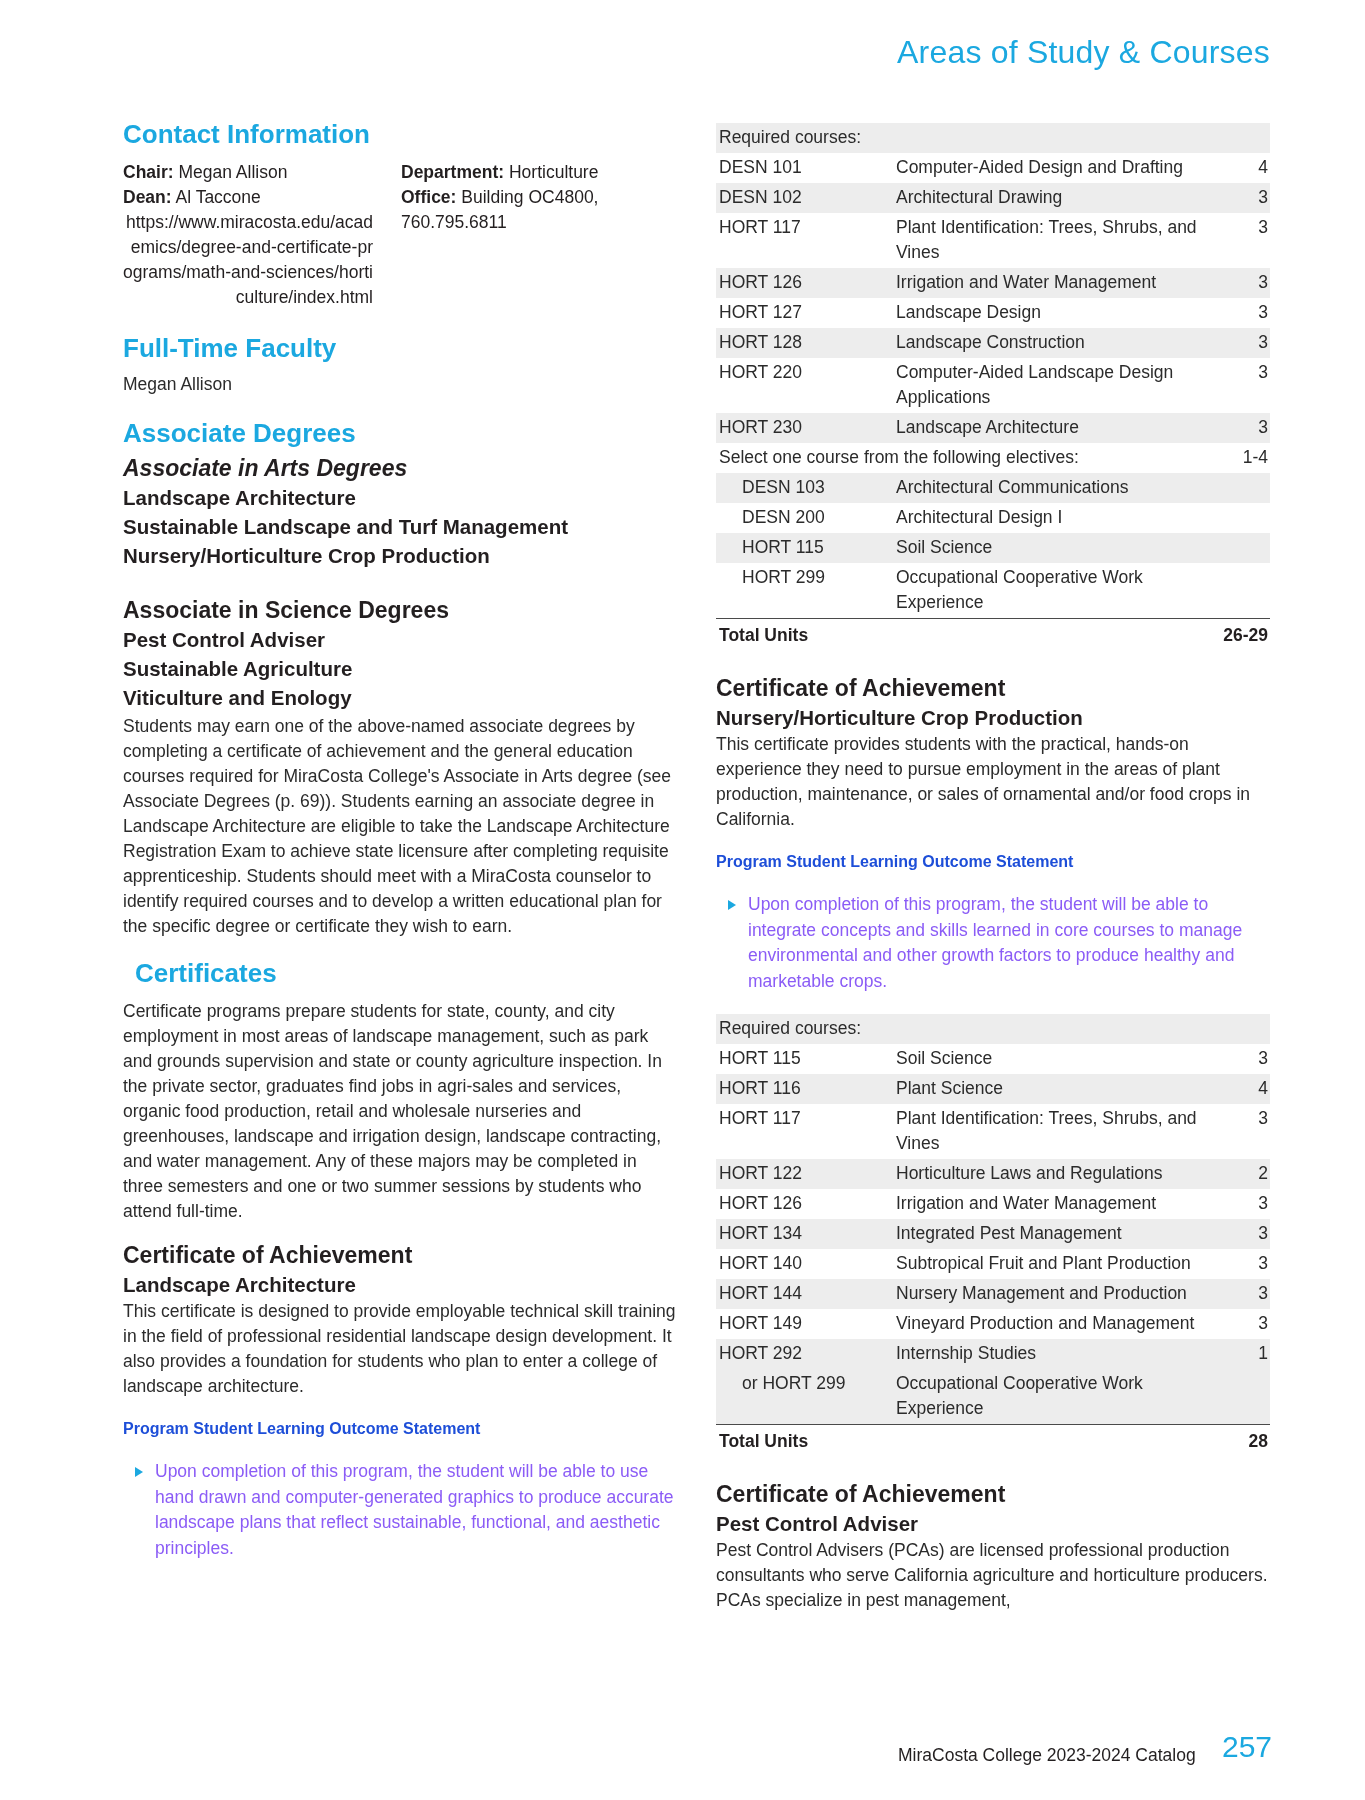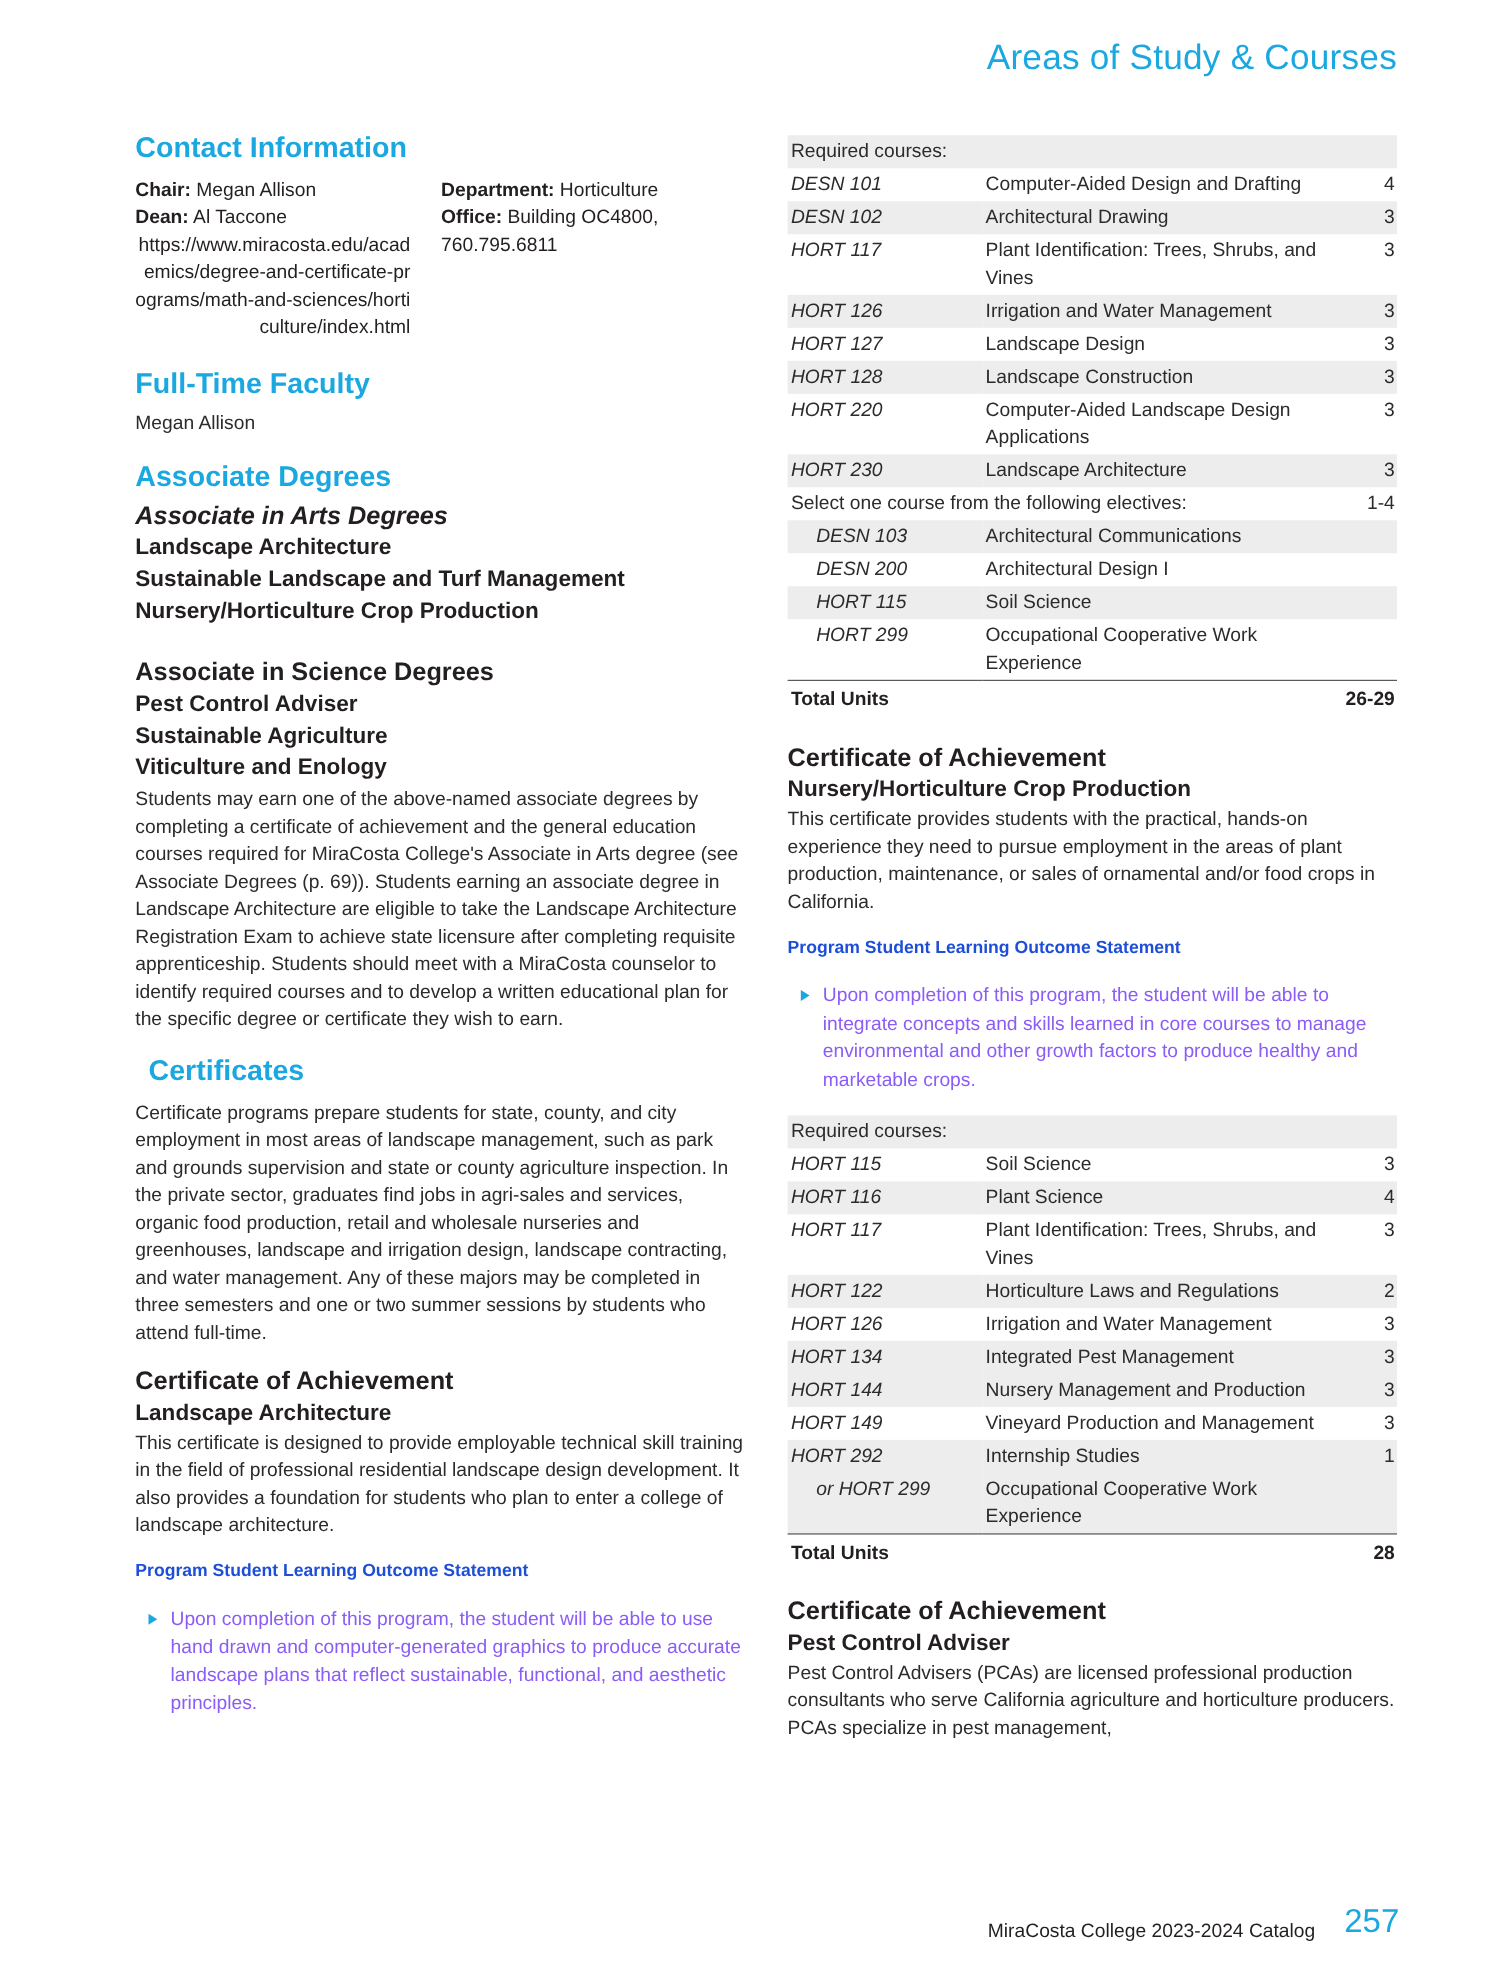--- a/index.html
+++ b/index.html
@@ -27,21 +27,21 @@
 
   .bullet { position: relative; padding-left: 32px; font-size: 17.5px; line-height: 25.5px; color: #8b5cf6; }
   .bullet .tri {
     position: absolute; left: 12px; top: 8px; width: 0; height: 0;
     border-top: 5px solid transparent; border-bottom: 5px solid transparent; border-left: 8px solid #1ba8e0;
   }
 
   table.courses { width: 100%; border-collapse: collapse; font-size: 17.5px; color: #2b2b2b; }
   table.courses td { vertical-align: top; padding: 2px 3px 3px 3px; line-height: 25px; }
   table.courses tr.shade td { background: #ededed; }
-  table.courses td.code { width: 177px; font-style: italic; }
+  table.courses td.code { width: 177px; }
   table.courses td.code.indent { padding-left: 26px; }
   table.courses td.units { width: 60px; text-align: right; padding-right: 2px; }
   table.courses tr.header td { }
   table.courses tr.total td { border-top: 1.5px solid #4a4a4a; font-weight: bold; color: #231f20; padding-top: 4px; }
 
   .footer-text { position: absolute; left: 898px; top: 1745px; font-size: 17.5px; color: #231f20; }
   .footer-page { position: absolute; left: 1222px; top: 1730px; font-size: 30px; color: #1ba8e0; }
 </style>
 </head>
 <body>
@@ -206,20 +206,25 @@
       <tr>
         <td class="code">HORT 126</td>
         <td>Irrigation and Water Management</td>
         <td class="units">3</td>
       </tr>
       <tr class="shade">
         <td class="code">HORT 134</td>
         <td>Integrated Pest Management</td>
         <td class="units">3</td>
       </tr>
+      <tr>
+        <td class="code">HORT 140</td>
+        <td>Subtropical Fruit and Plant Production</td>
+        <td class="units">3</td>
+      </tr>
       <tr class="shade">
         <td class="code">HORT 144</td>
         <td>Nursery Management and Production</td>
         <td class="units">3</td>
       </tr>
       <tr>
         <td class="code">HORT 149</td>
         <td>Vineyard Production and Management</td>
         <td class="units">3</td>
       </tr>

